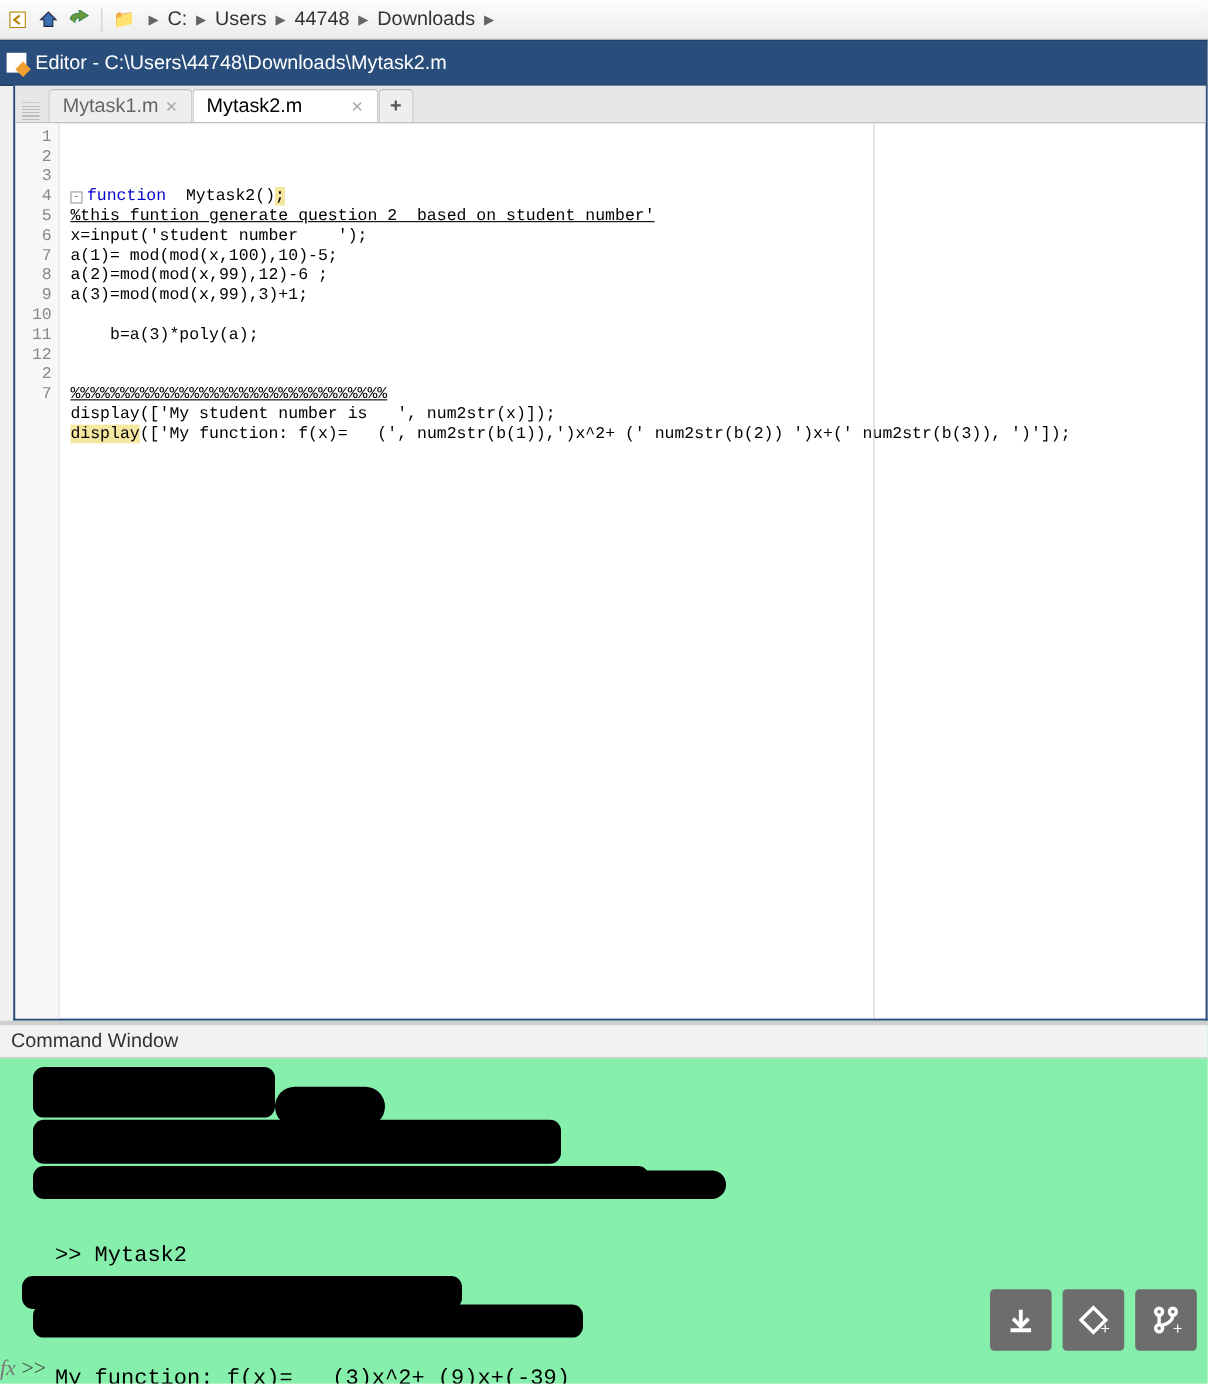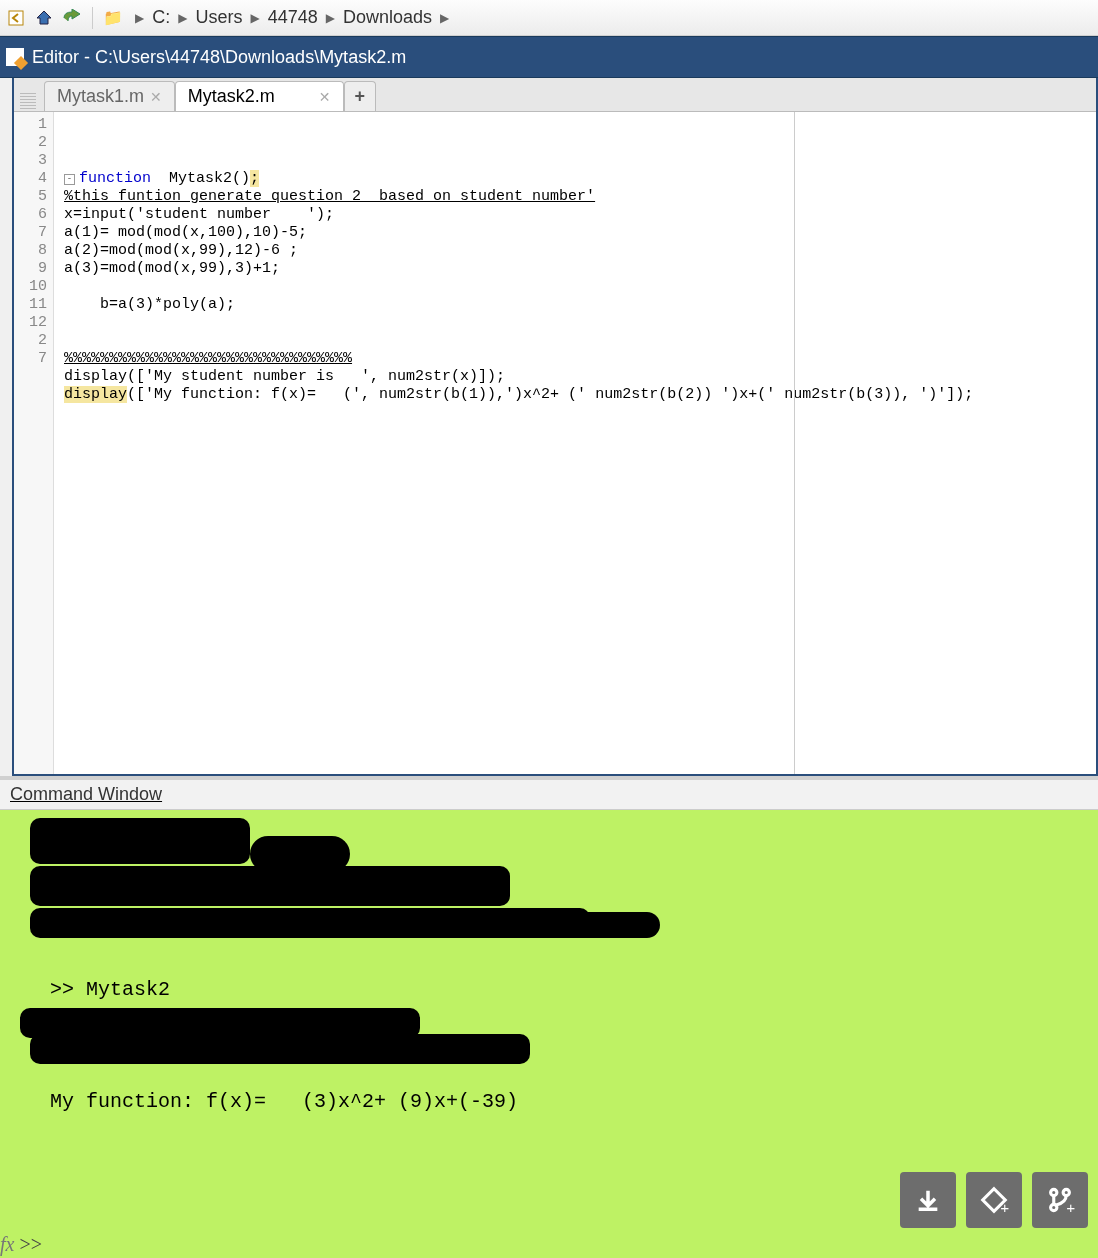--- a/index.html
+++ b/index.html
@@ -124,24 +124,23 @@
     width:1px; background:#ccc;
   }
   .foldicon {
     display:inline-block; width:11px; height:11px;
     border:1px solid #999; font-size:9px; line-height:9px;
     text-align:center; color:#555; margin-right:4px;
     vertical-align:1px;
   }
   .cmdwin {
     border-top: 4px solid #d0d0d0;
-    background:#bef264;
+    background:#86efac;
     display:flex; flex-direction:column;
-    height: 482px;
-    text-decoration: underline;
+    height: 330px;
   }
   .cmdwin-title {
     background: #f2f2f2;
     border-bottom:1px solid #ccc;
     padding: 4px 10px;
     font-size: 18px; color:#333;
   }
   .cmdbody {
     flex:1; position:relative;
     font-family:"Consolas","Courier New",monospace;

